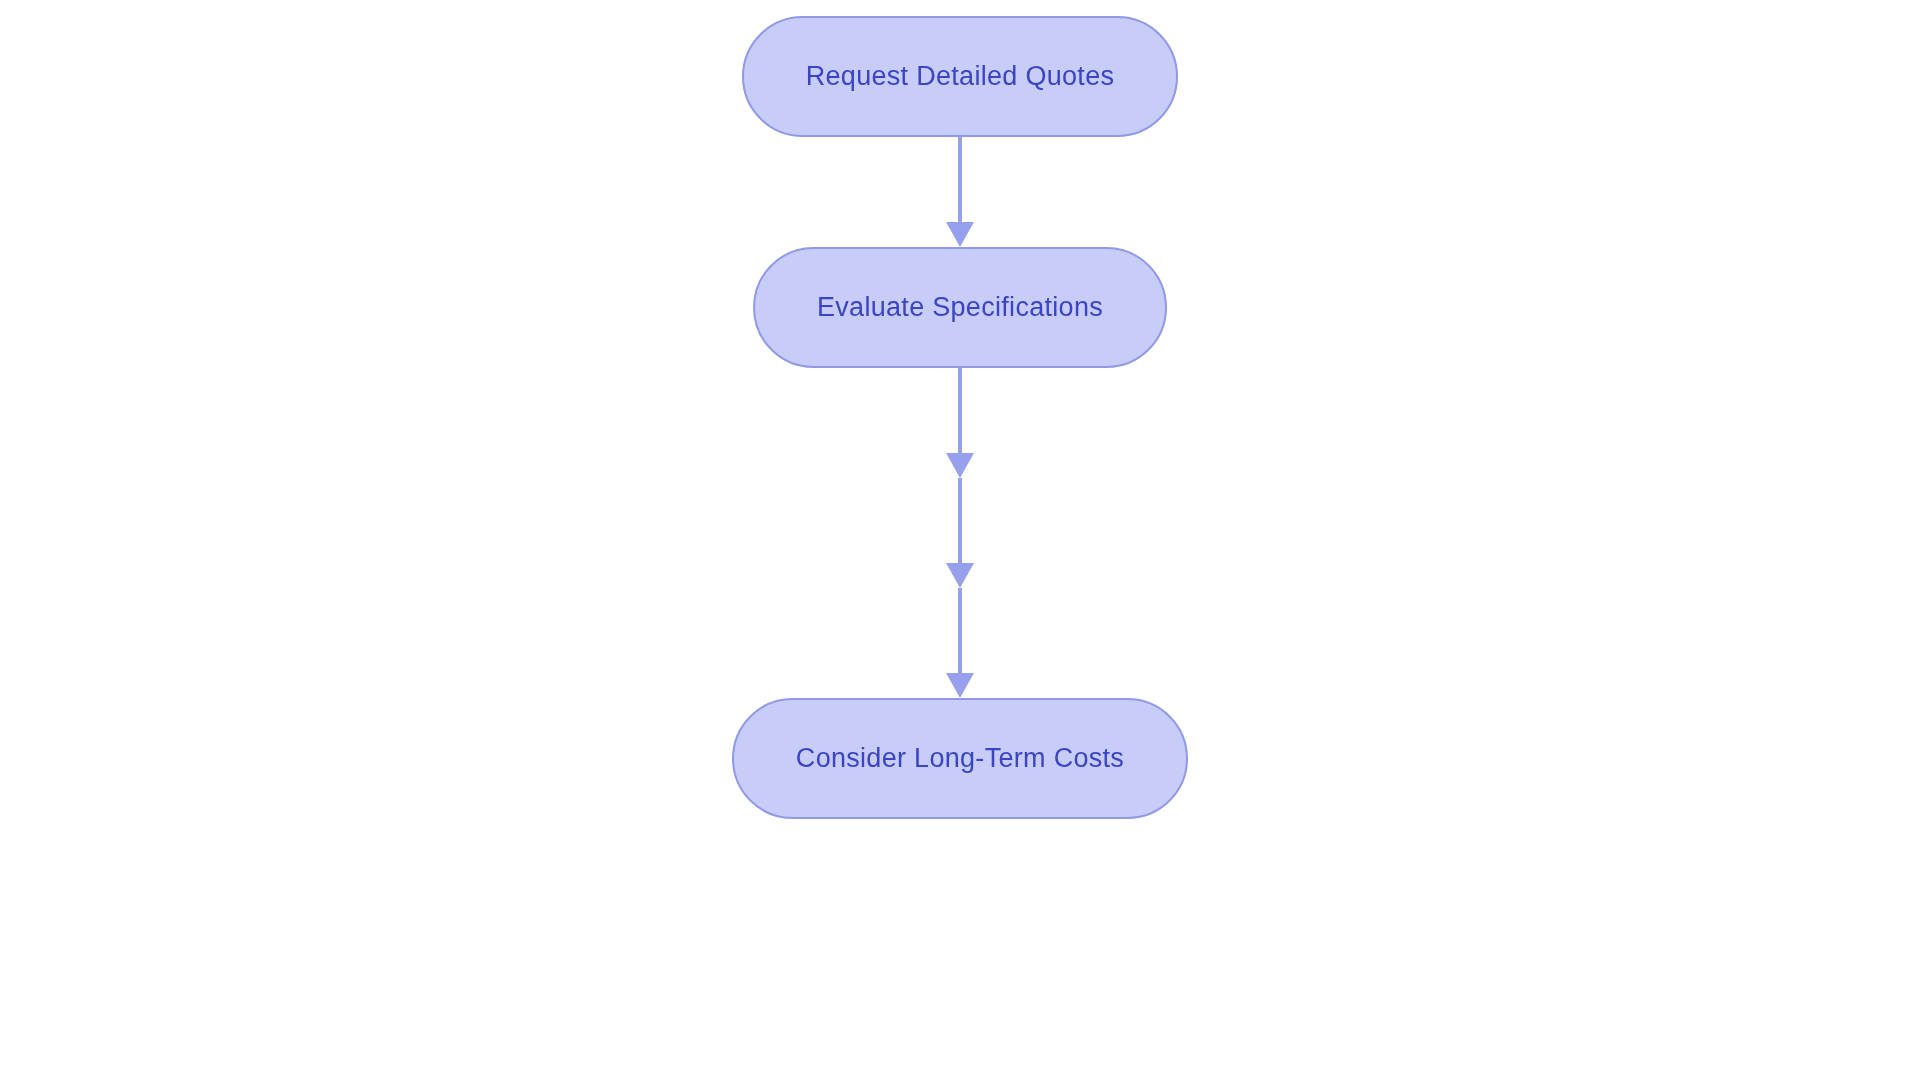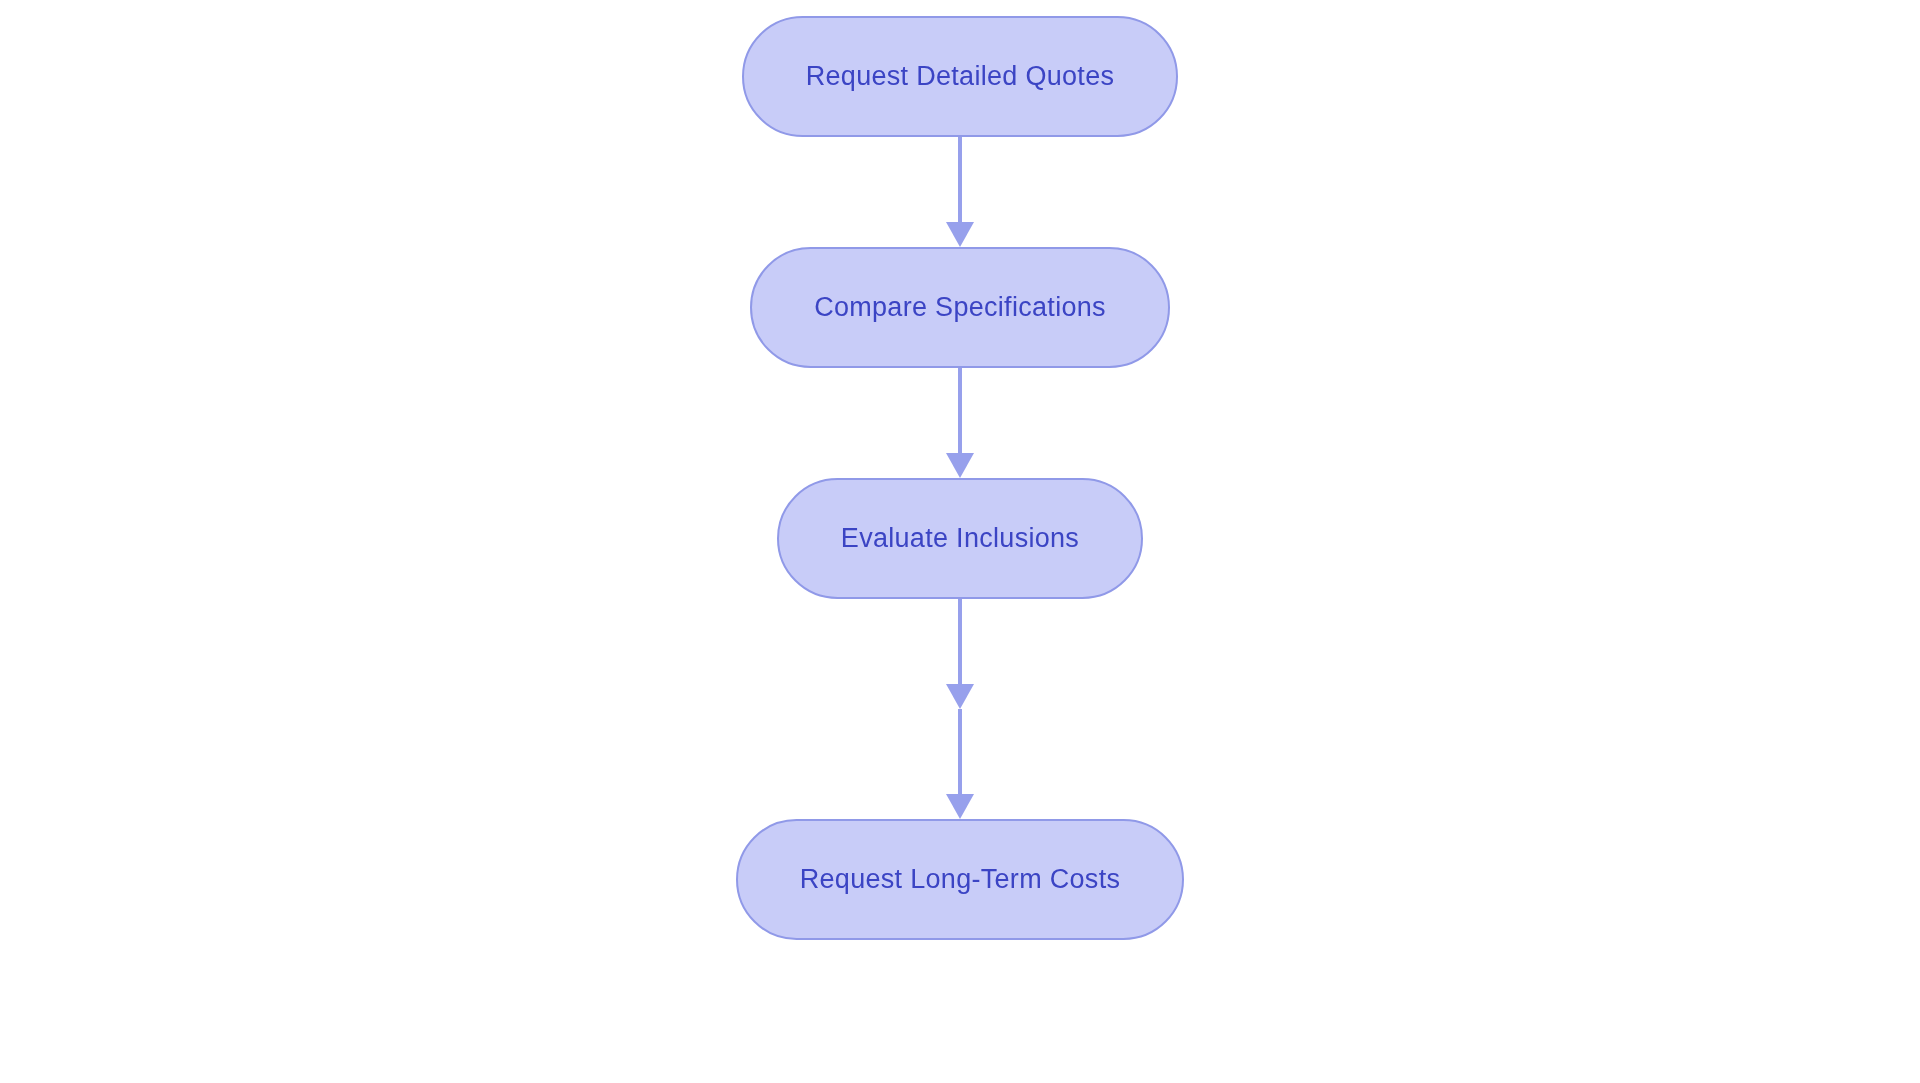--- a/index.html
+++ b/index.html
@@ -73,36 +73,35 @@
 <div class="canvas">
   <div class="flow-column">
 
     <div class="flow-node">Request Detailed Quotes</div>
 
     <div class="flow-arrow">
       <div class="arrow-line"></div>
       <div class="arrow-head"></div>
     </div>
 
-    <div class="flow-node">Compare Specifications</div>
-
-    <div class="flow-arrow">
-      <div class="arrow-line"></div>
-      <div class="arrow-head"></div>
-    </div>
-
-    <div class="flow-node">Evaluate Inclusions</div>
+    <div class="flow-node">Evaluate Specifications</div>
 
     <div class="flow-arrow">
       <div class="arrow-line"></div>
       <div class="arrow-head"></div>
     </div>
 
 
     <div class="flow-arrow">
       <div class="arrow-line"></div>
       <div class="arrow-head"></div>
     </div>
 
-    <div class="flow-node">Request Long-Term Costs</div>
+
+    <div class="flow-arrow">
+      <div class="arrow-line"></div>
+      <div class="arrow-head"></div>
+    </div>
+
+    <div class="flow-node">Consider Long-Term Costs</div>
 
   </div>
 </div>
 
 </body></html>

